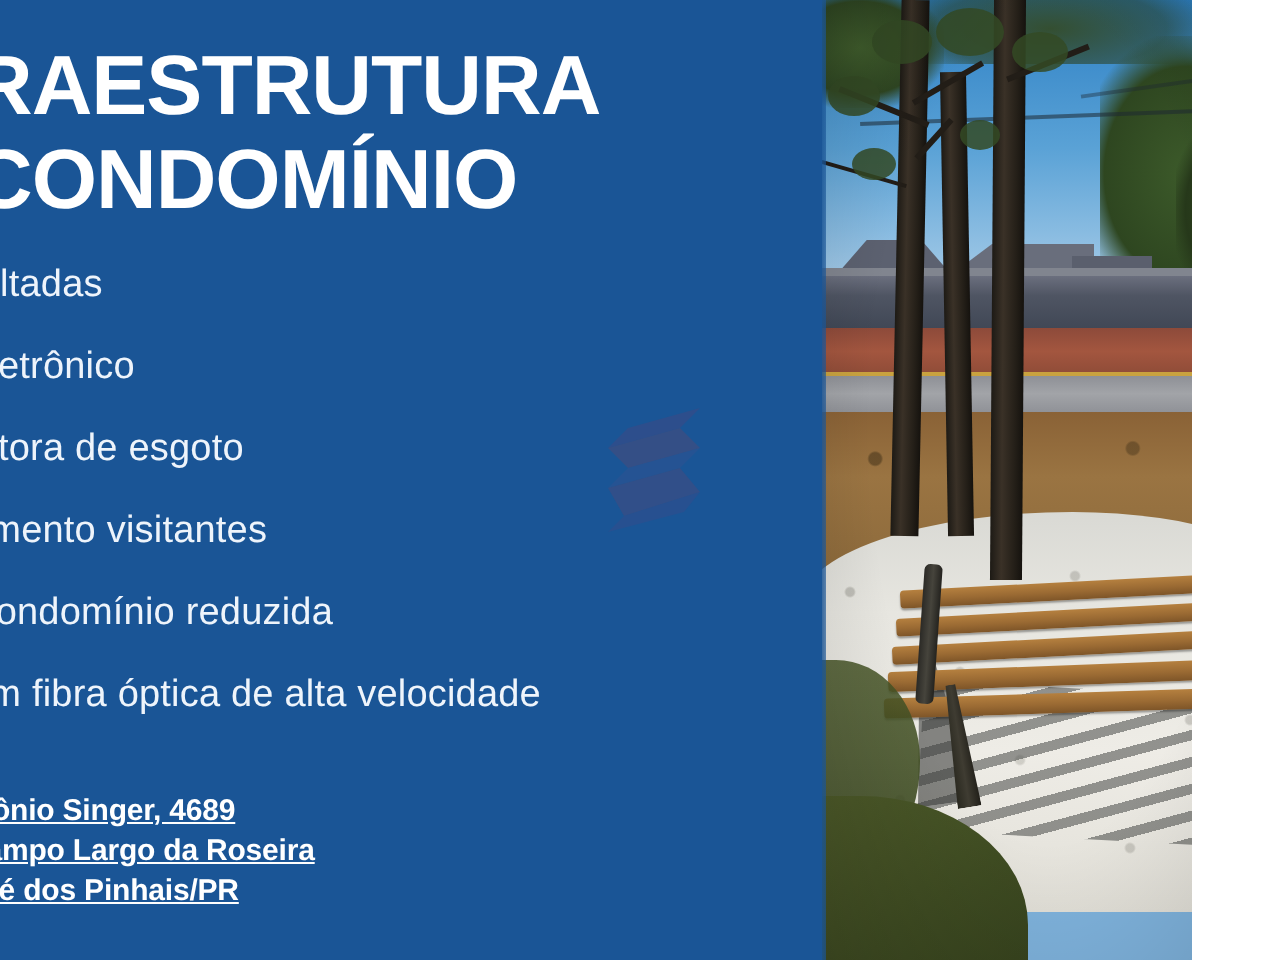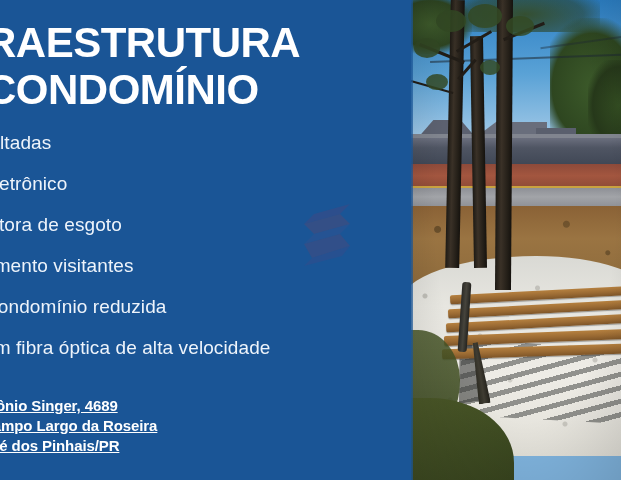--- a/index.html
+++ b/index.html
@@ -12,21 +12,20 @@
     height: 480px;
     overflow: hidden;
     font-family: "Liberation Sans", sans-serif;
   }
   #slide {
     position: relative;
     width: 596px;
     height: 480px;
     overflow: hidden;
     background: #0f172a;
-    padding-left: 25px;
   }
 
   
   #info-panel {
     position: absolute;
     left: 0; top: 0;
     width: 411px;
     height: 480px;
     background: #1a5596;
     overflow: hidden;

